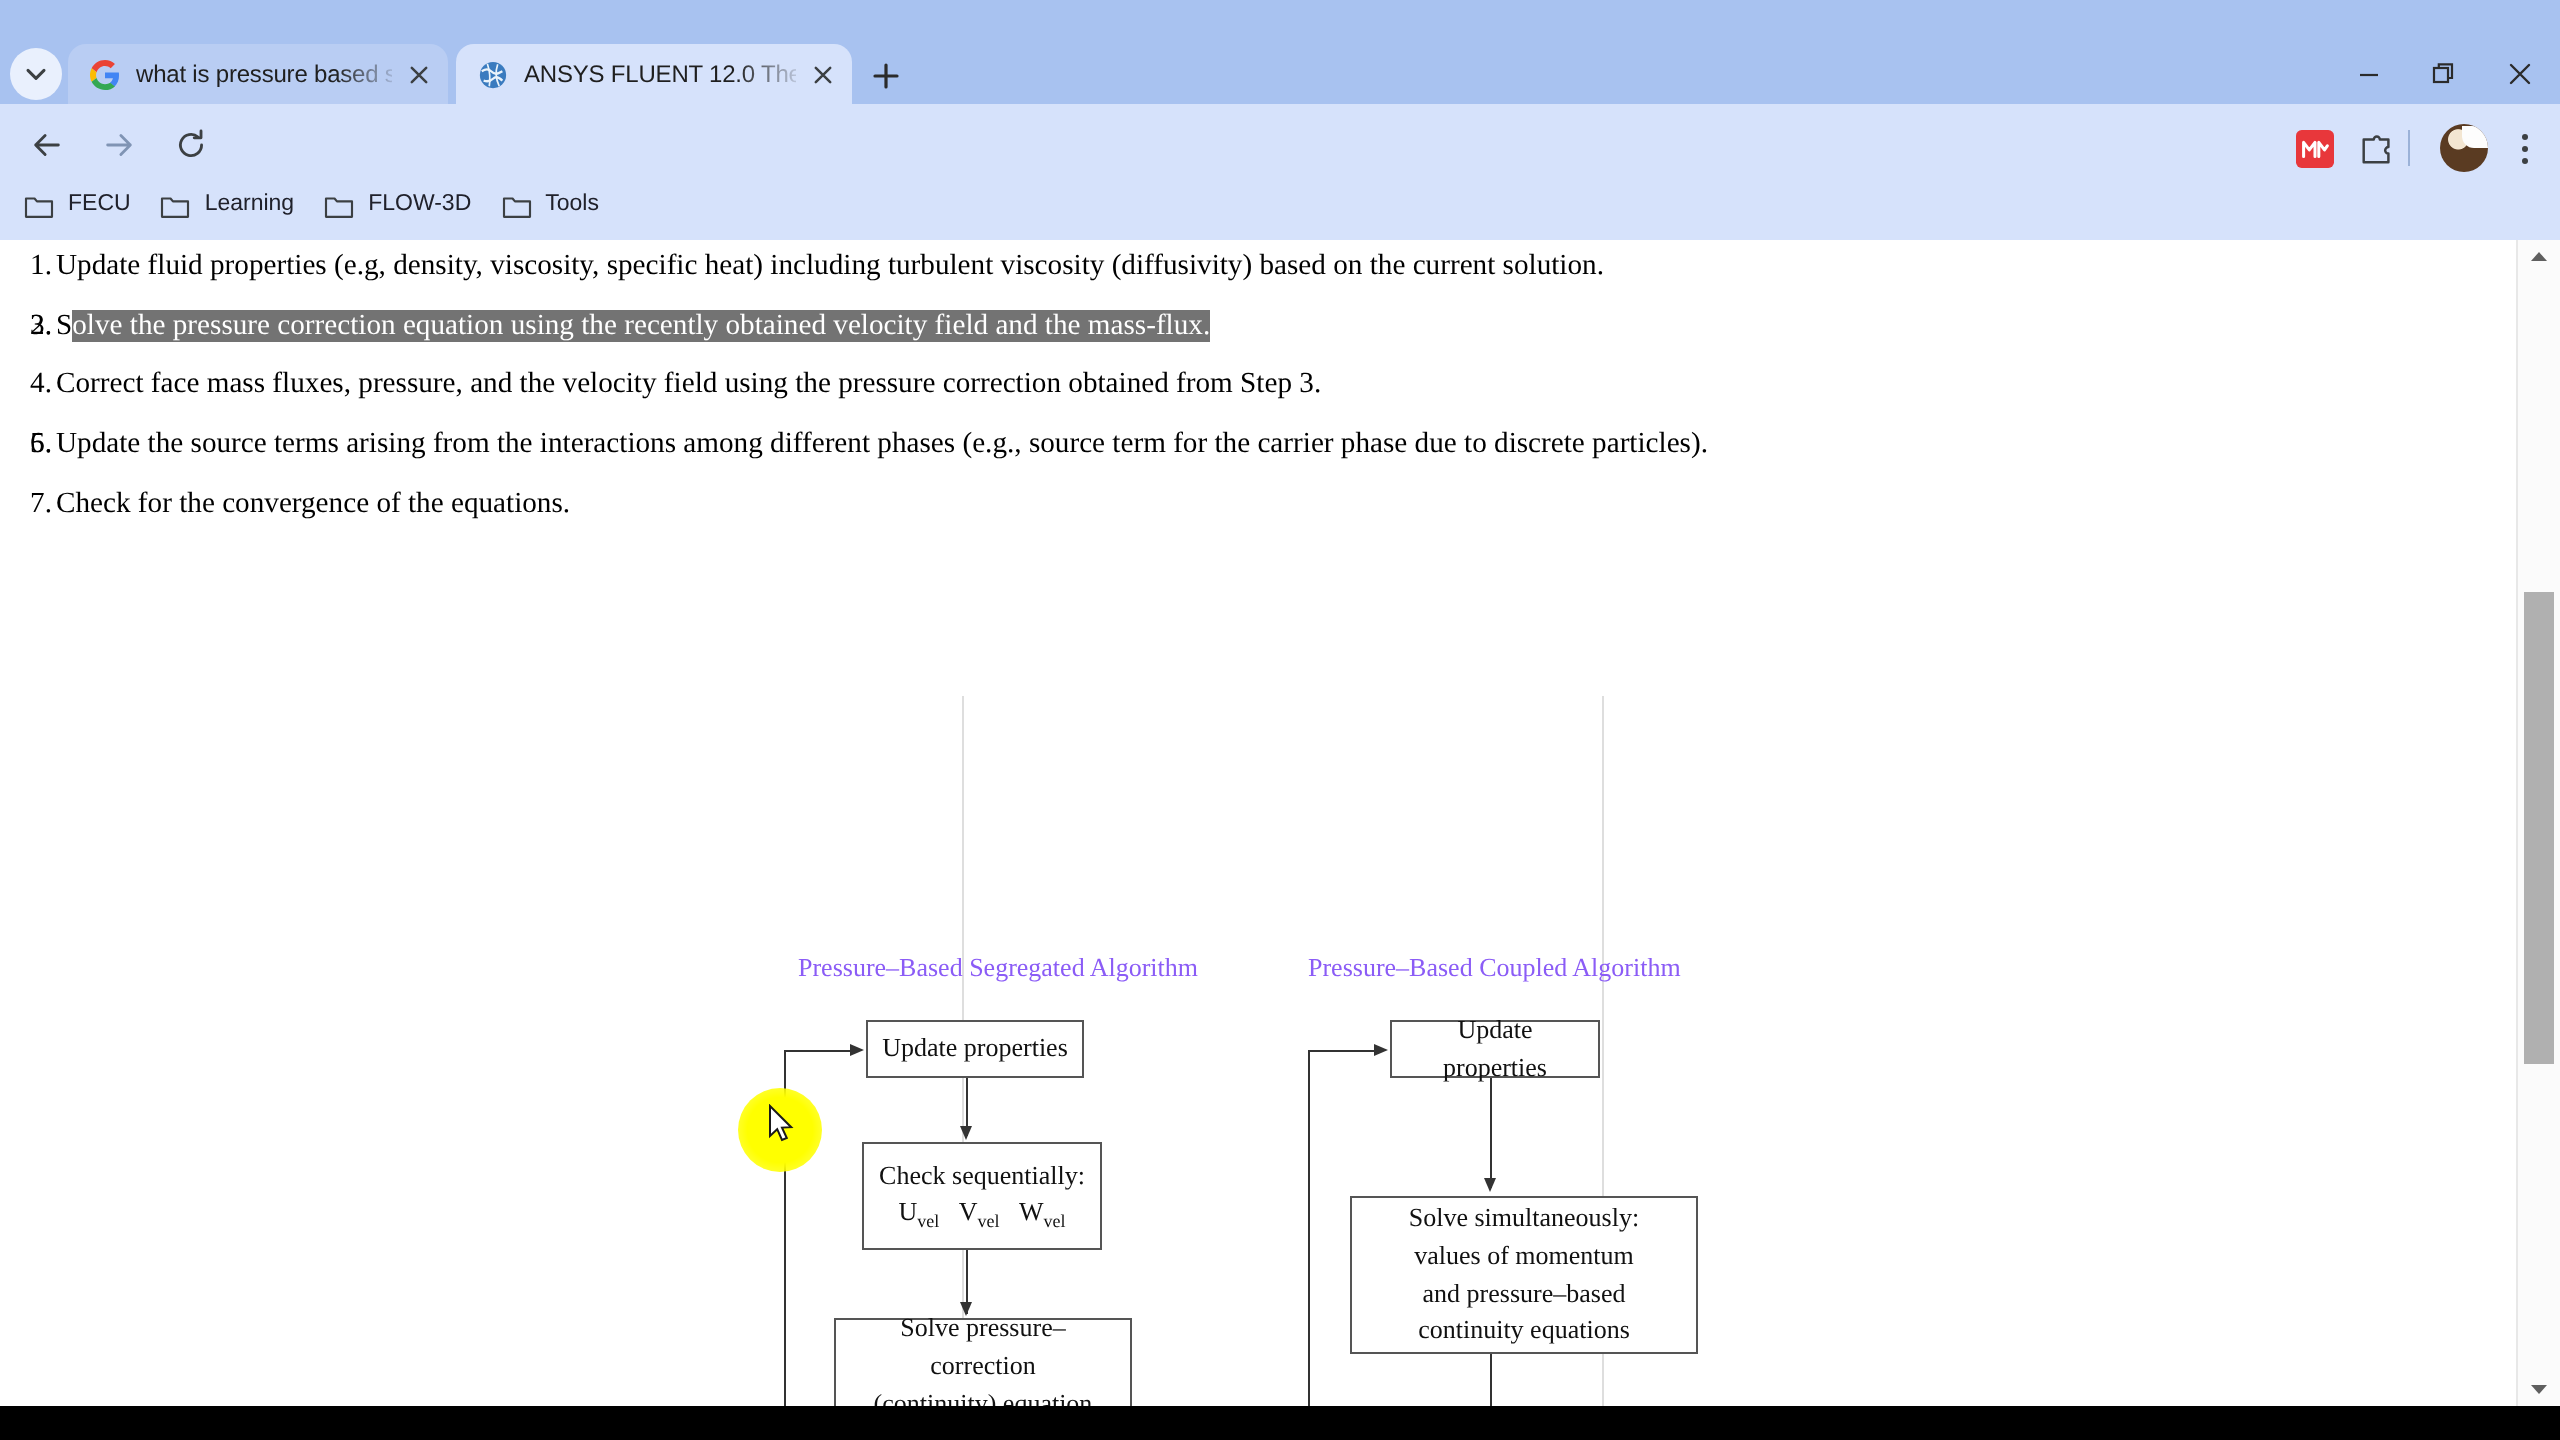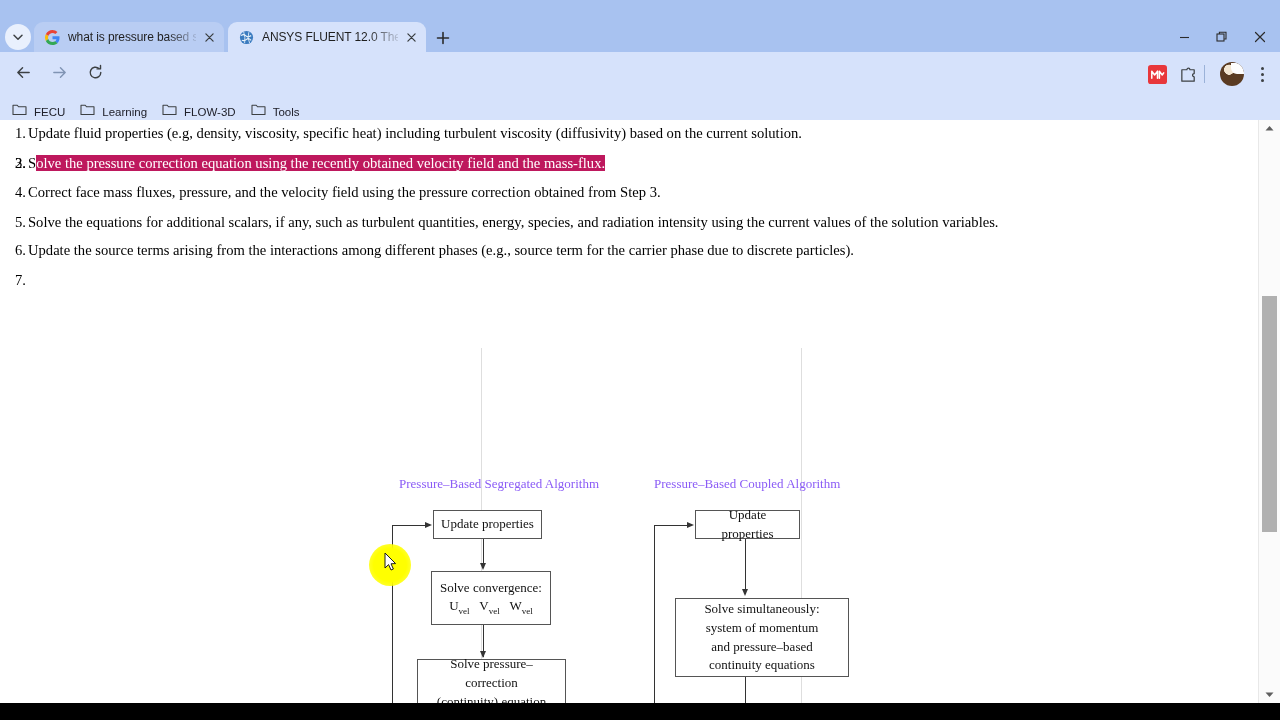--- a/index.html
+++ b/index.html
@@ -149,21 +149,21 @@
 
   
   #bookmarks-bar {
     position: absolute; left: 0; top: 93px;
     width: 1280px; height: 27px;
     background: #d6e2fb;
     display: flex; align-items: center;
     padding-left: 9px;
   }
   .bookmark {
-    display: flex; align-items: flex-end;
+    display: flex; align-items: flex-start;
     height: 22px;
     padding: 0 8px 0 2px;
     margin-right: 4px;
     border-radius: 4px;
     font-size: 11.5px;
     color: #20212b;
   }
   .bookmark .bm-icon { width: 17px; height: 16px; margin-right: 6px;
                        display:flex;align-items:center;justify-content:center; }
 
@@ -200,21 +200,21 @@
   
   #step-1 { margin-top: 6px; }
   #step-2 { margin-top: 15.5px; }
   #step-3 { margin-top: 15.5px; }
   #step-4 { margin-top: 14px; }
   #step-5 { margin-top: 15.5px; }
   #step-6 { margin-top: 14px; }
   #step-7 { margin-top: 15.5px; }
 
   .sel {
-    background: #be185d;
+    background: #737373;
     color: #ffffff;
   }
 
   #closing-note {
     font-size: 14.6px;
     margin: 18px 0 0 8px;
     line-height: 1;
   }
 
   
@@ -465,28 +465,28 @@
         <li id="step-3">
           <span class="num">3.</span>
           <span>S</span><span class="sel">olve the pressure correction equation using the recently obtained velocity field and the mass-flux.</span>
         </li>
         <li id="step-4">
           <span class="num">4.</span>
           <span>Correct face mass fluxes, pressure, and the velocity field using the pressure correction obtained from Step 3.</span>
         </li>
         <li id="step-5">
           <span class="num">5.</span>
-          <span>Solve the equations for additional scalars, if any, such as turbulent quantities, energy, species, and radiation intensity using the current values of the solution variables.</span>
         </li>
         <li id="step-6">
           <span class="num">6.</span>
           <span>Update the source terms arising from the interactions among different phases (e.g., source term for the carrier phase due to discrete particles).</span>
         </li>
         <li id="step-7">
           <span class="num">7.</span>
+          <span>Check for the convergence of the equations.</span>
         </li>
       </ol>
 
 
       <div id="figure" style="top:0;">
 
         <div id="col-sep-1"></div>
         <div id="col-sep-2"></div>
 
         <div class="chart-title" id="title-segregated">Pressure–Based Segregated Algorithm</div>
@@ -497,21 +497,21 @@
         </div>
 
         <div class="vline" style="left:392px; top:405px; height:298px;"></div>
         <div class="hline" style="left:392px; top:405px; width:34px;"></div>
         <div class="arrow-right" style="left:425px; top:401.5px;"></div>
 
         <div class="vline" style="left:483px; top:419px; height:29px;"></div>
         <div class="arrow-down" style="left:479.5px; top:443px;"></div>
 
         <div class="fbox" style="left:431px; top:451px; width:120px; height:54px; line-height:1.4;">
-          <span>Solve convergence:</span>
+          <span>Check sequentially:</span>
           <span style="letter-spacing:0; white-space:nowrap;">
             <span>U</span><sub class="sub">vel</sub>&nbsp;&nbsp;&nbsp;<span>V</span><sub class="sub">vel</sub>&nbsp;&nbsp;&nbsp;<span>W</span><sub class="sub">vel</sub>
           </span>
         </div>
 
         <div class="vline" style="left:483px; top:505px; height:32px;"></div>
         <div class="arrow-down" style="left:479.5px; top:531px;"></div>
 
         <div class="fbox" style="left:417px; top:539px; width:149px; height:49px;">
           <span>Solve pressure–correction</span>
@@ -524,21 +524,21 @@
 
         <div class="vline" style="left:654px; top:405px; height:298px;"></div>
         <div class="hline" style="left:654px; top:405px; width:34px;"></div>
         <div class="arrow-right" style="left:687px; top:401.5px;"></div>
 
         <div class="vline" style="left:745px; top:419px; height:55px;"></div>
         <div class="arrow-down" style="left:741.5px; top:469px;"></div>
 
         <div class="fbox" style="left:675px; top:478px; width:174px; height:79px;">
           <span>Solve simultaneously:</span>
-          <span>system of momentum</span>
+          <span>values of momentum</span>
           <span>and pressure–based</span>
           <span>continuity equations</span>
         </div>
 
         <div class="vline" style="left:745px; top:557px; height:62px;"></div>
 
       </div>
     </div>
   </div>
 

